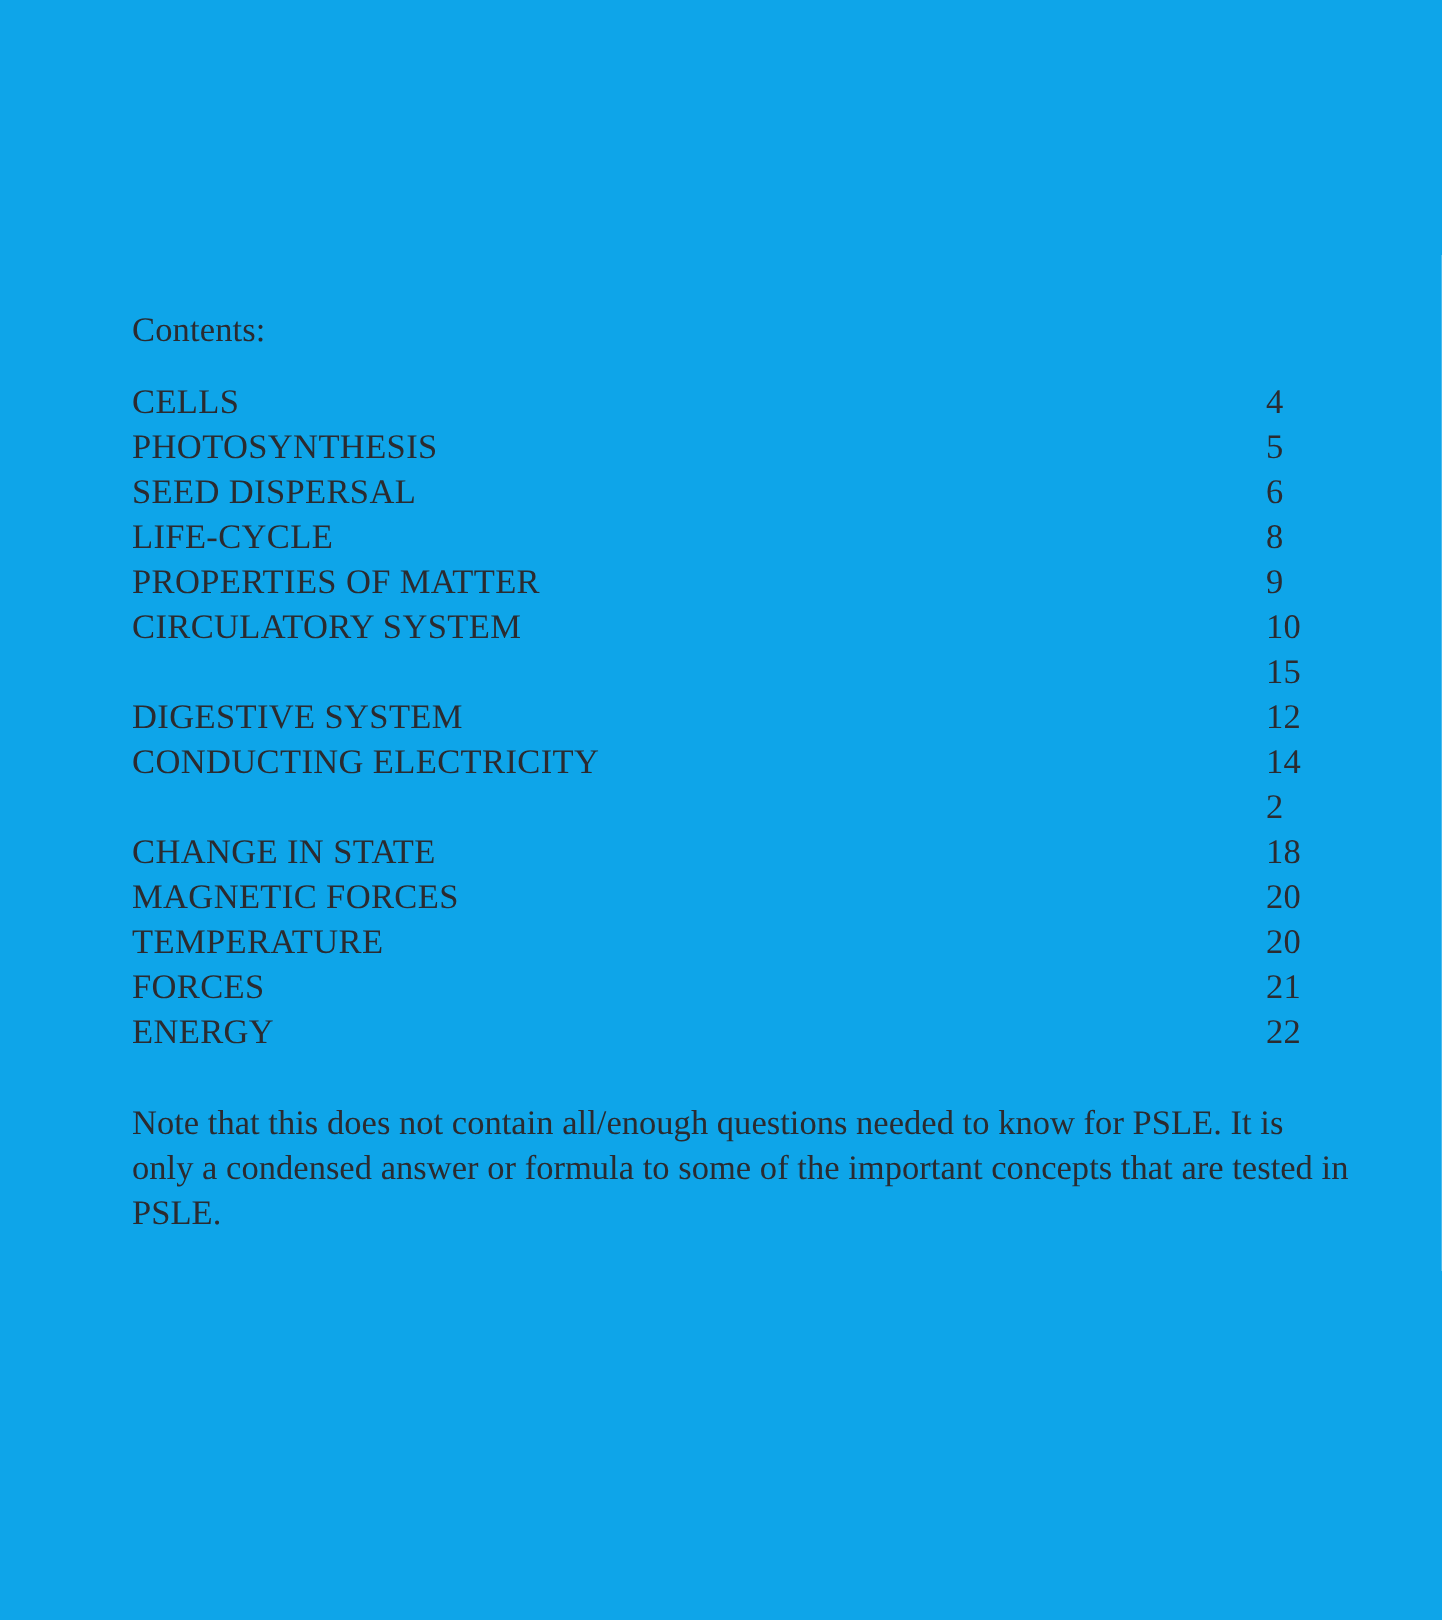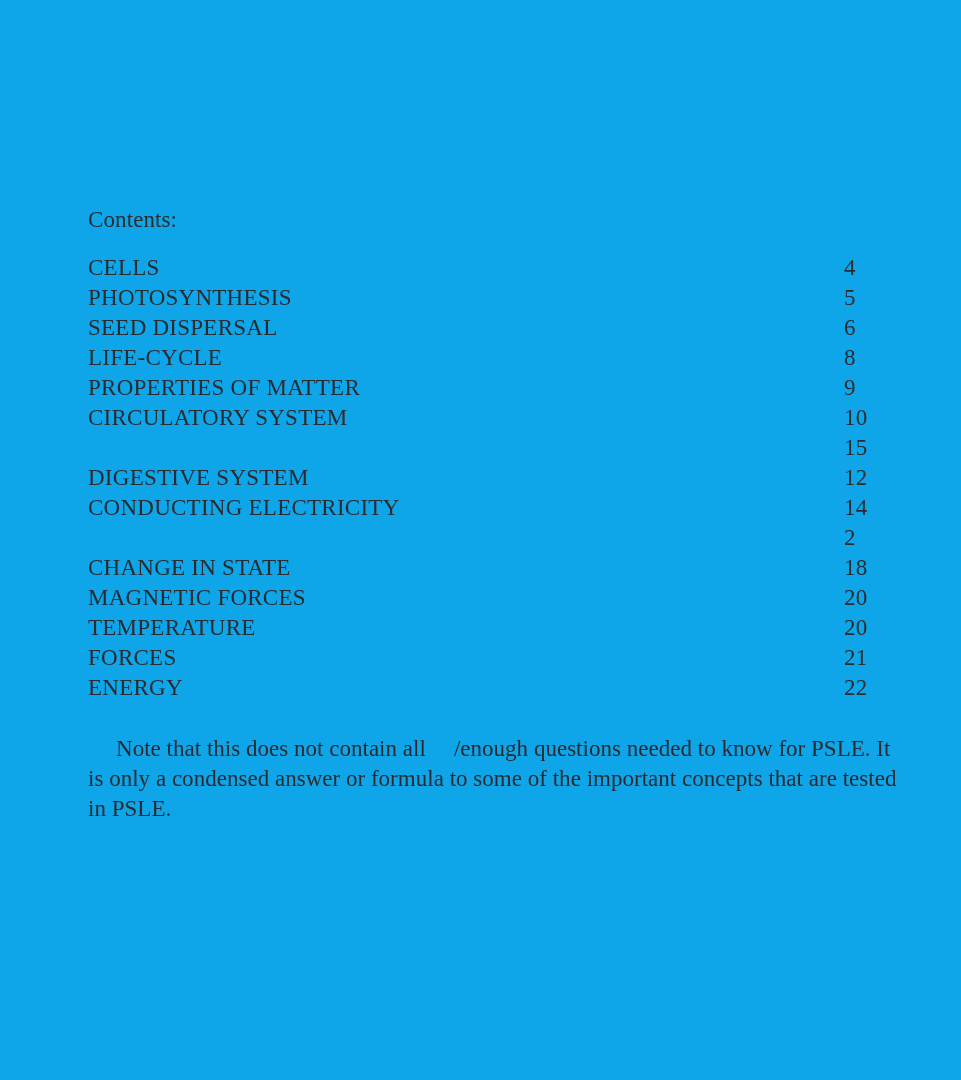--- a/index.html
+++ b/index.html
@@ -81,21 +81,20 @@
     letter-spacing: 0.02px;
   }
 
   .note u,
   .note .underlined {
     text-underline-offset: 2px;
   }
 
   .note-line {
     white-space: pre-wrap;
-    margin-left: 28px;
   }
 </style>
 </head>
 <body>
 
 <div class="page">
   <div class="content-block">
 
     <div class="contents-heading">Contents:</div>
 

